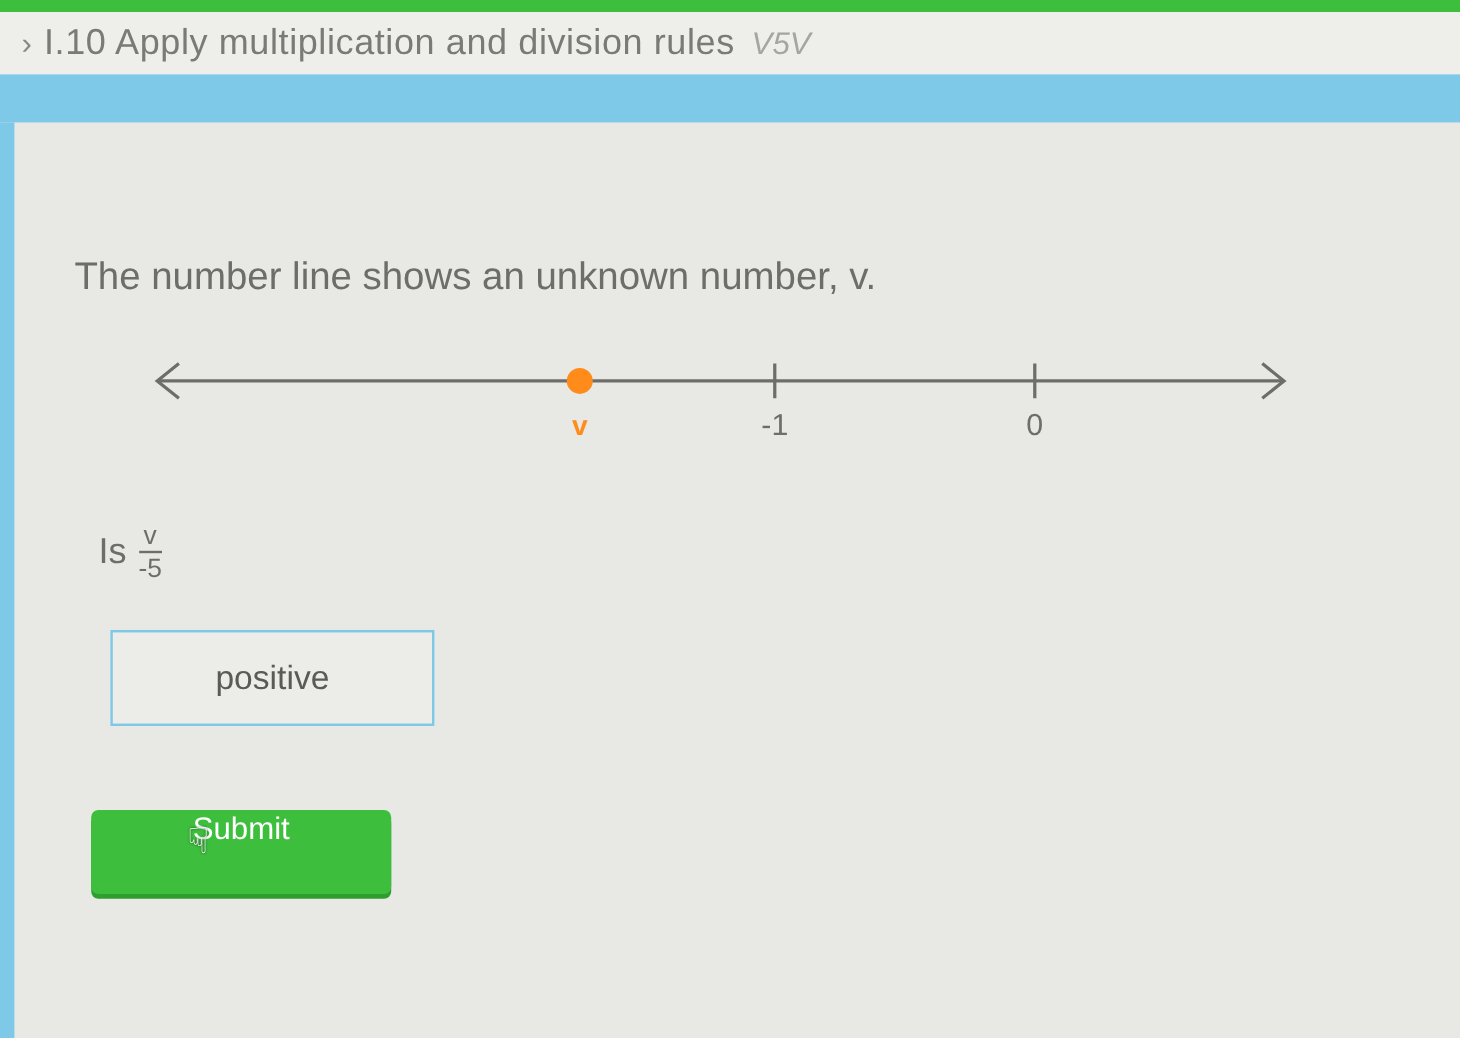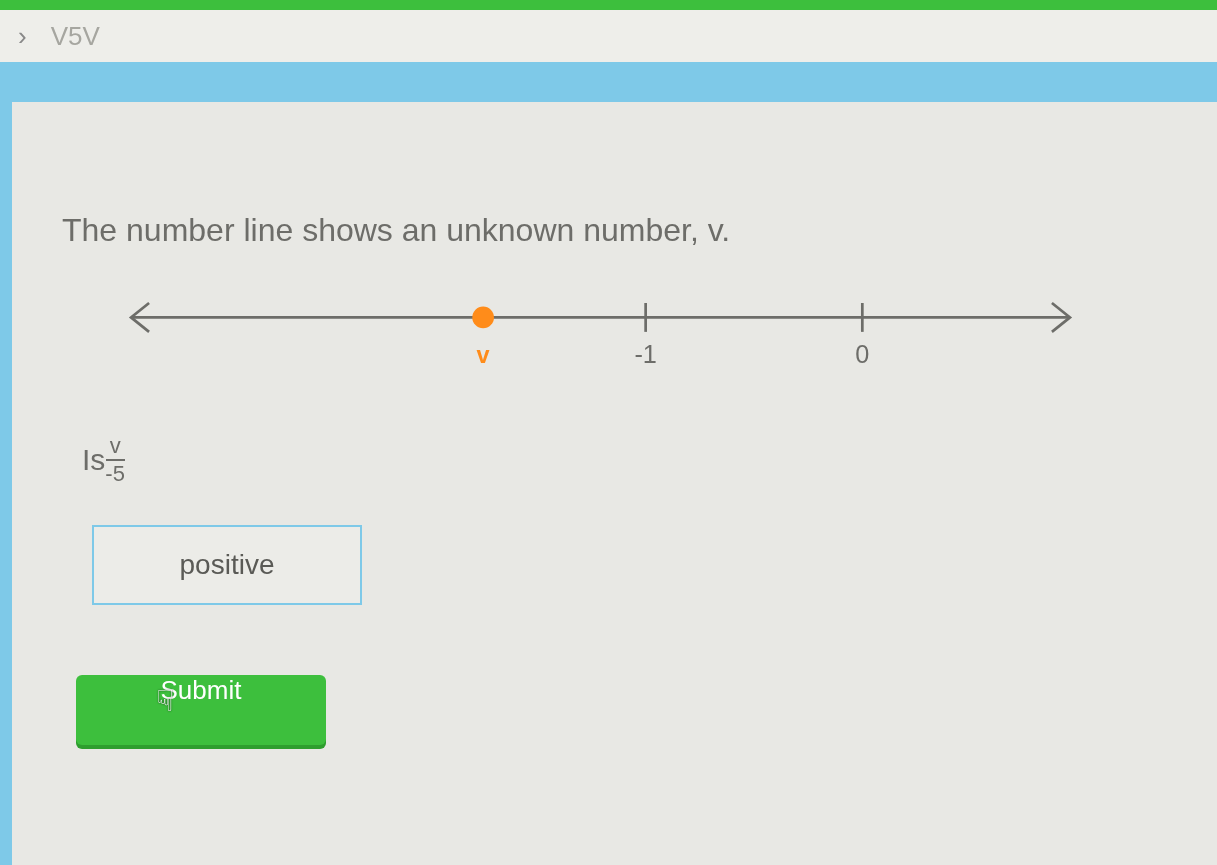--- a/index.html
+++ b/index.html
@@ -27,20 +27,21 @@
   .lesson-title {
     color: #7a7a76;
     font-size: 30px;
     font-weight: 400;
     letter-spacing: 0.5px;
   }
   .lesson-code {
     color: #a6a6a0;
     font-size: 26px;
     margin-left: 14px;
+    font-style: italic;
   }
   .bluebar {
     height: 40px;
     background: #7ec9e8;
   }
   .content {
     padding: 110px 88px 0 50px;
     border-left: 12px solid #7ec9e8;
     height: calc(865px - 62px - 40px);
   }
@@ -53,20 +54,21 @@
     position: relative;
     height: 110px;
     margin: 0 50px 40px 60px;
   }
   .nl-svg { width: 100%; height: 100%; }
   .question {
     color: #6d6d69;
     font-size: 30px;
     display: flex;
     align-items: center;
+    gap: 10px;
     margin: 20px 0 40px 20px;
   }
   .fraction {
     display: inline-flex;
     flex-direction: column;
     align-items: center;
     font-size: 22px;
     color: #6d6d69;
     line-height: 1;
   }
@@ -112,20 +114,21 @@
     color: #fff;
     text-shadow: 0 0 2px #000;
     pointer-events: none;
   }
 </style>
 </head>
 <body>
 
 <div class="topbar">
   <span class="chevron">›</span>
+  <span class="lesson-title">I.10 Apply multiplication and division rules</span>
   <span class="lesson-code">V5V</span>
 </div>
 
 <div class="bluebar"></div>
 
 <div class="content">
 
   <div class="prompt">The number line shows an unknown number, v.</div>
 
   <div class="numberline-wrap">

